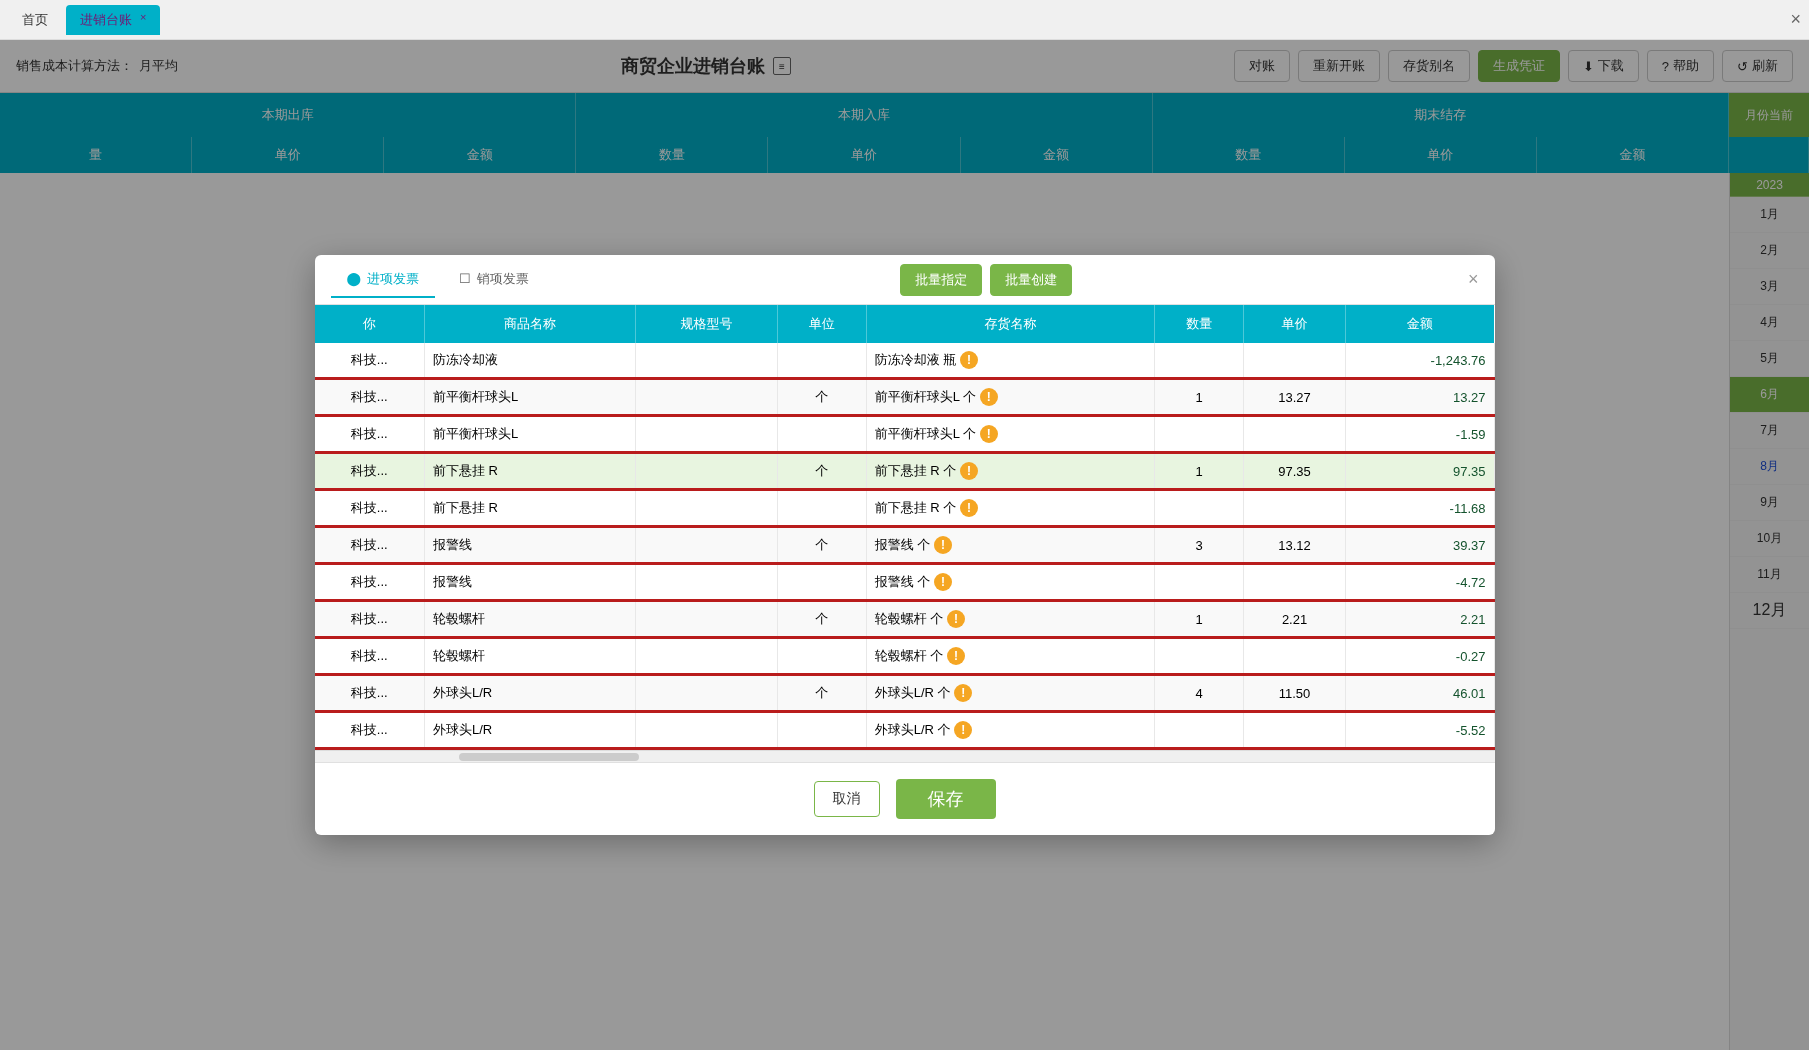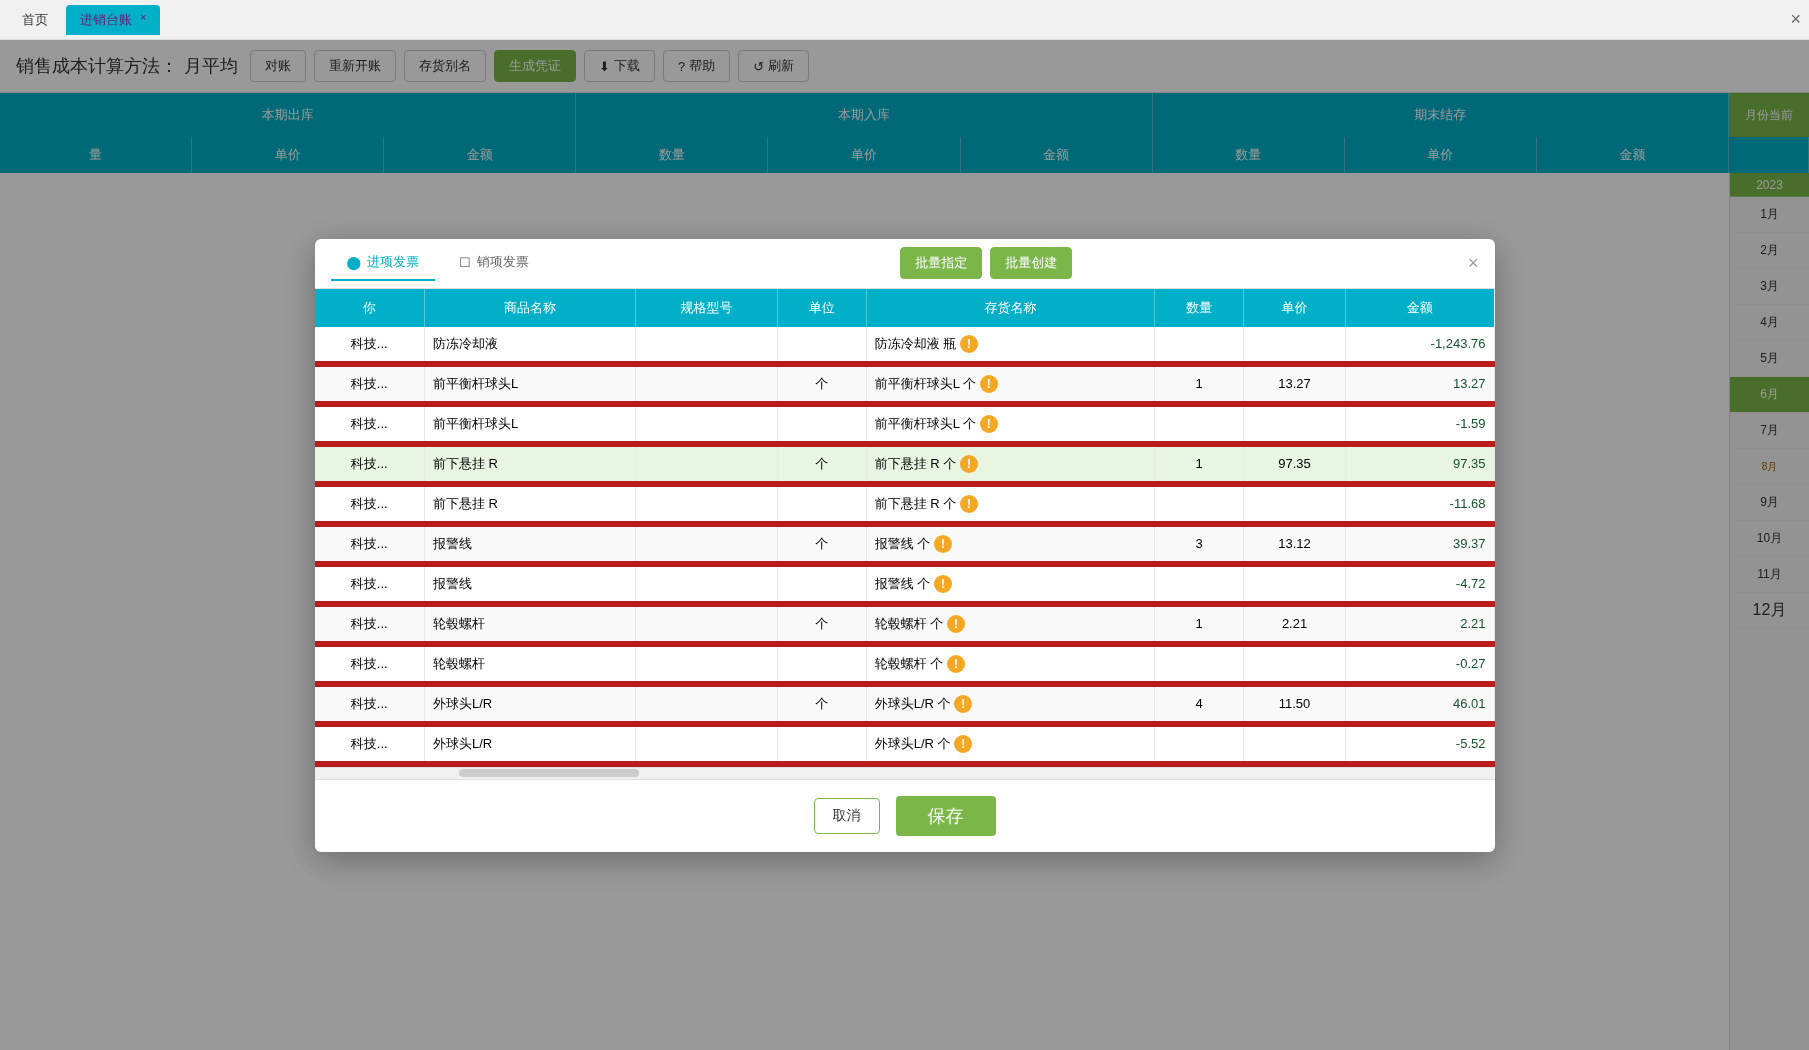--- a/index.html
+++ b/index.html
@@ -62,21 +62,21 @@
     
     .toolbar {
       display: flex;
       align-items: center;
       background: #fff;
       padding: 10px 16px;
       border-bottom: 1px solid #e0e0e0;
       gap: 12px;
     }
     .toolbar-left {
-      font-size: 18px;
+      font-size: 13px;
       color: #333;
       display: flex;
       align-items: center;
       gap: 6px;
     }
     .toolbar-title {
       font-size: 18px;
       font-weight: bold;
       color: #333;
       flex: 1;
@@ -218,21 +218,21 @@
 
     .modal-table thead th {
       padding: 10px 8px;
       text-align: center;
       border-right: 1px solid rgba(255,255,255,0.3);
       font-weight: normal;
       white-space: nowrap;
     }
 
     .modal-table tbody tr {
-      border-bottom: 6px solid #b91c1c;
+      border-bottom: 3px solid #b91c1c;
     }
 
     .modal-table tbody tr:nth-child(even) {
       background: #f9f9f9;
     }
 
     .modal-table tbody tr.highlighted {
       background: #e8f5e0;
     }
 
@@ -344,20 +344,24 @@
 </div>
 
 <div class="main-content">
 
   <div class="toolbar">
     <div class="toolbar-left">
       <span>销售成本计算方法：</span>
       <span>月平均</span>
     </div>
 
+    <div class="toolbar-title">
+      <span>商贸企业进销台账</span>
+      <span class="table-icon">≡</span>
+    </div>
 
     <div class="toolbar-actions">
       <button class="btn">对账</button>
       <button class="btn">重新开账</button>
       <button class="btn">存货别名</button>
       <button class="btn btn-green">生成凭证</button>
       <button class="btn btn-icon">
         <span>⬇</span>
         <span>下载</span>
       </button>
@@ -425,21 +429,21 @@
 
       <div style="position:absolute; right:0; top:0; width:80px; height:100%; background:#f5f5f5; border-left:1px solid #ddd; display:flex; flex-direction:column;">
         <div style="height:24px; background:#7ab648; display:flex; align-items:center; justify-content:center; color:#fff; font-size:12px; border-bottom:1px solid rgba(255,255,255,0.3);">2023</div>
         <div style="height:36px; display:flex; align-items:center; justify-content:center; font-size:12px; border-bottom:1px solid #eee; color:#333; cursor:pointer;">1月</div>
         <div style="height:36px; display:flex; align-items:center; justify-content:center; font-size:12px; border-bottom:1px solid #eee; color:#333; cursor:pointer;">2月</div>
         <div style="height:36px; display:flex; align-items:center; justify-content:center; font-size:12px; border-bottom:1px solid #eee; color:#333; cursor:pointer;">3月</div>
         <div style="height:36px; display:flex; align-items:center; justify-content:center; font-size:12px; border-bottom:1px solid #eee; color:#333; cursor:pointer;">4月</div>
         <div style="height:36px; display:flex; align-items:center; justify-content:center; font-size:12px; border-bottom:1px solid #eee; color:#333; cursor:pointer;">5月</div>
         <div style="height:36px; display:flex; align-items:center; justify-content:center; font-size:12px; border-bottom:1px solid #eee; background:#7ab648; color:#fff; cursor:pointer;">6月</div>
         <div style="height:36px; display:flex; align-items:center; justify-content:center; font-size:12px; border-bottom:1px solid #eee; color:#333; cursor:pointer;">7月</div>
-        <div style="height:36px; display:flex; align-items:center; justify-content:center; font-size:10px; border-bottom:1px solid #eee; color:#a16207; cursor:pointer;">8月</div>
+        <div style="height:36px; display:flex; align-items:center; justify-content:center; font-size:12px; border-bottom:1px solid #eee; color:#1d4ed8; cursor:pointer;">8月</div>
         <div style="height:36px; display:flex; align-items:center; justify-content:center; font-size:12px; border-bottom:1px solid #eee; color:#333; cursor:pointer;">9月</div>
         <div style="height:36px; display:flex; align-items:center; justify-content:center; font-size:12px; border-bottom:1px solid #eee; color:#333; cursor:pointer;">10月</div>
         <div style="height:36px; display:flex; align-items:center; justify-content:center; font-size:12px; border-bottom:1px solid #eee; color:#333; cursor:pointer;">11月</div>
         <div style="height:36px; display:flex; align-items:center; justify-content:center; font-size:16px; border-bottom:1px solid #eee; color:#333; cursor:pointer;">12月</div>
       </div>
     </div>
   </div>
 </div>
 
 <div class="modal-overlay">

